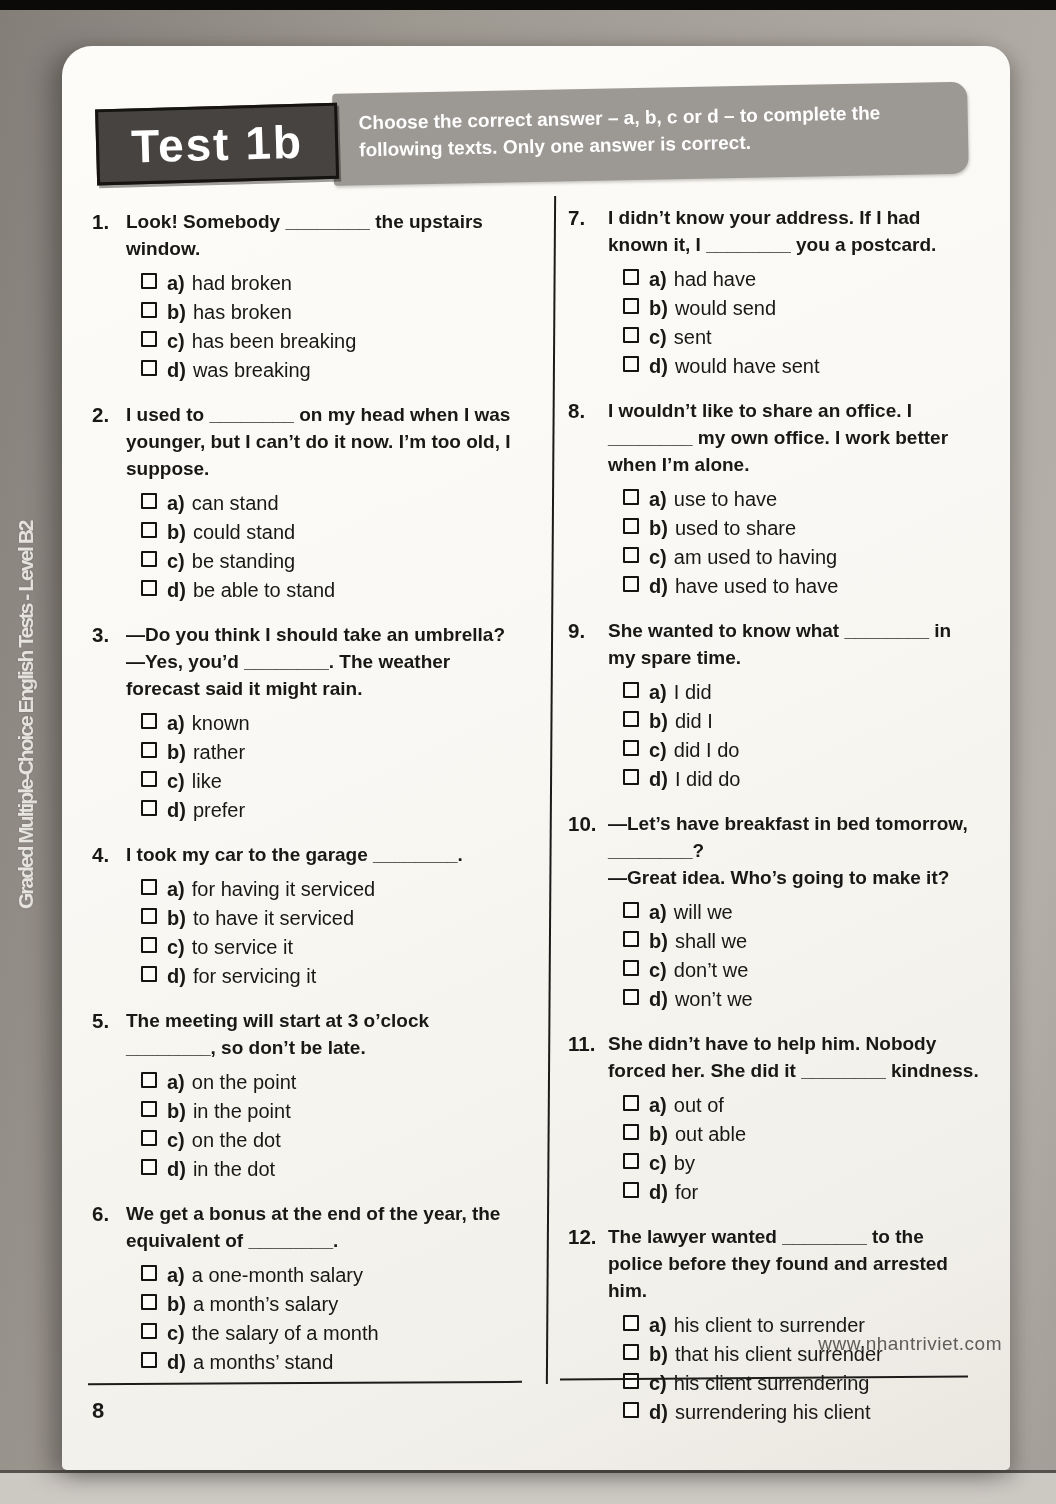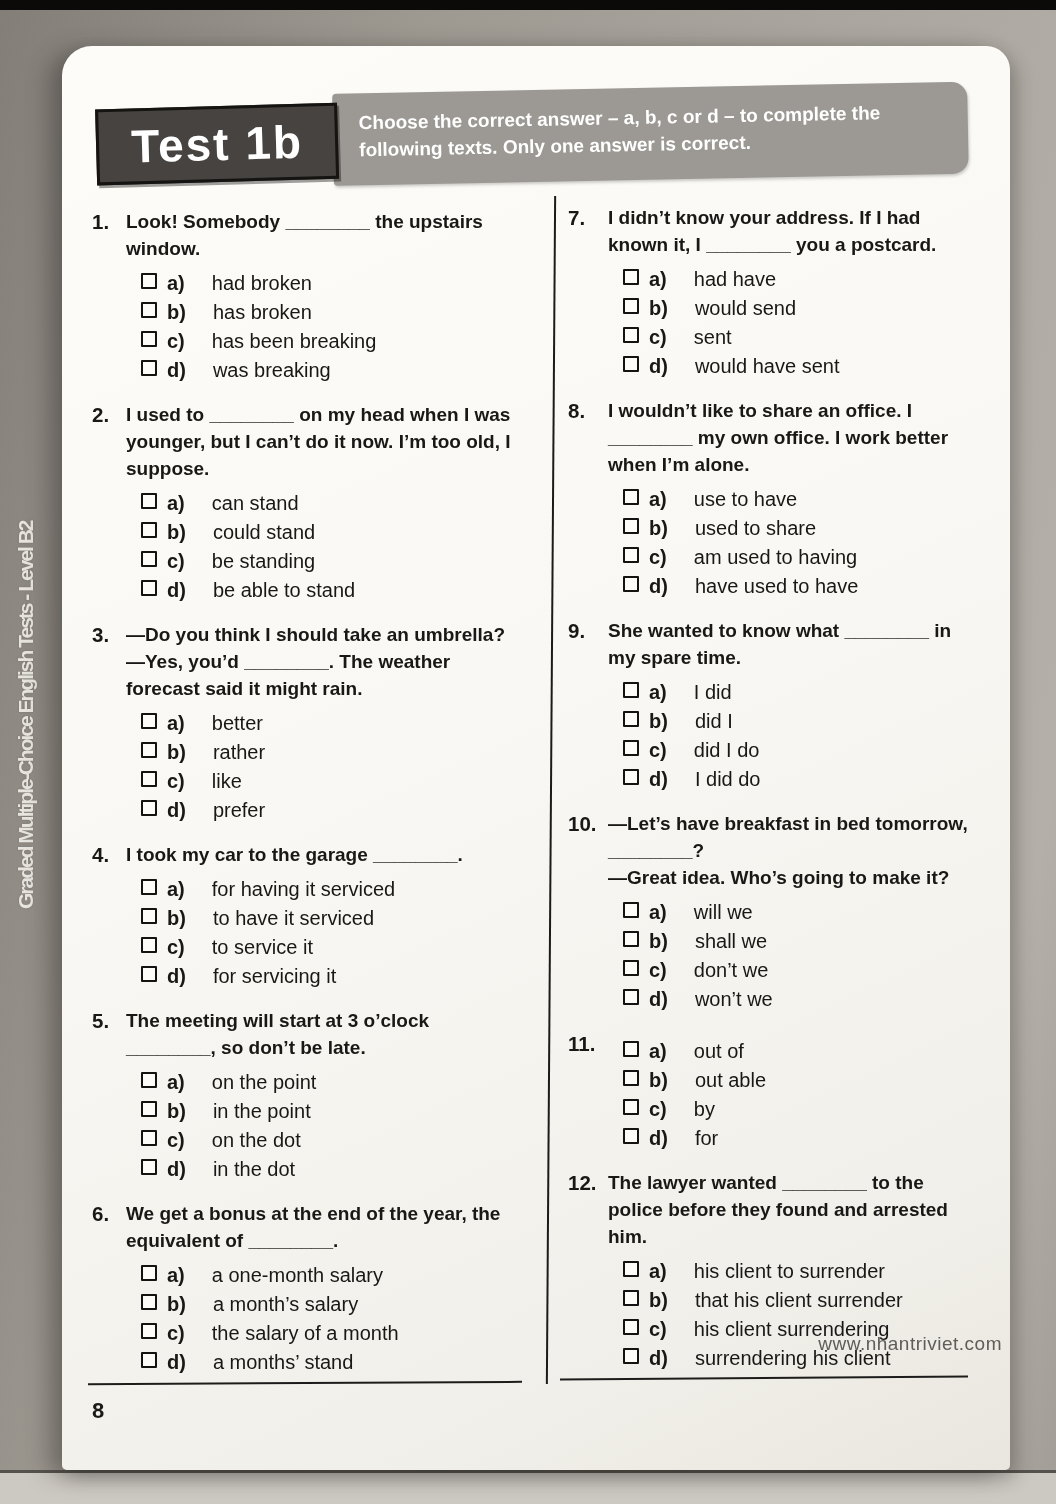--- a/index.html
+++ b/index.html
@@ -79,21 +79,21 @@
     white-space: pre-line;
   }
   .opts { margin-top: 7px; padding-left: 15px; }
   .opt { display: flex; align-items: flex-start; height: 29px; cursor: pointer; }
   .cb {
     width: 16px; height: 16px; flex-shrink: 0;
     border: 2.5px solid #141312; background: #fdfcf9;
     margin: 4px 10px 0 0; border-radius: 1px;
   }
   .letter { font-weight: bold; font-size: 20px; line-height: 28px; margin-right: 7px; }
-  .opt-text { font-size: 20px; line-height: 28px; font-weight: normal; margin-left: 20px; }
+  .opt-text { font-size: 20px; line-height: 28px; font-weight: normal; }
   
   .footer-line { position: absolute; height: 2px; background: #1d1c1b; }
   .footer-line.left  { left: 26px;  width: 434px; top: 1336px; transform: rotate(-0.3deg); }
   .footer-line.right { left: 498px; width: 408px; top: 1331px; transform: rotate(-0.4deg); }
   .page-number {
     position: absolute; left: 30px; top: 1352px;
     font-weight: bold; font-size: 22px; color: #1a1918;
   }
   .website {
     position: absolute; right: 8px; top: 1287px;
@@ -179,21 +179,21 @@
 
     <div class="q">
       <span class="q-num">3.</span>
       <div class="q-body">
         <div class="q-text">—Do you think I should take an umbrella?
 —Yes, you’d ________. The weather forecast said it might rain.</div>
         <div class="opts">
           <div class="opt">
               <span class="cb"></span>
               <span class="letter">a)</span>
-              <span class="opt-text">better</span>
+              <span class="opt-text">known</span>
             </div>
           <div class="opt">
               <span class="cb"></span>
               <span class="letter">b)</span>
               <span class="opt-text">rather</span>
             </div>
           <div class="opt">
               <span class="cb"></span>
               <span class="letter">c)</span>
               <span class="opt-text">like</span>
@@ -411,20 +411,21 @@
               <span class="letter">d)</span>
               <span class="opt-text">won’t we</span>
             </div>
         </div>
       </div>
     </div>
 
     <div class="q">
       <span class="q-num">11.</span>
       <div class="q-body">
+        <div class="q-text">She didn’t have to help him. Nobody forced her. She did it ________ kindness.</div>
         <div class="opts">
           <div class="opt">
               <span class="cb"></span>
               <span class="letter">a)</span>
               <span class="opt-text">out of</span>
             </div>
           <div class="opt">
               <span class="cb"></span>
               <span class="letter">b)</span>
               <span class="opt-text">out able</span>

